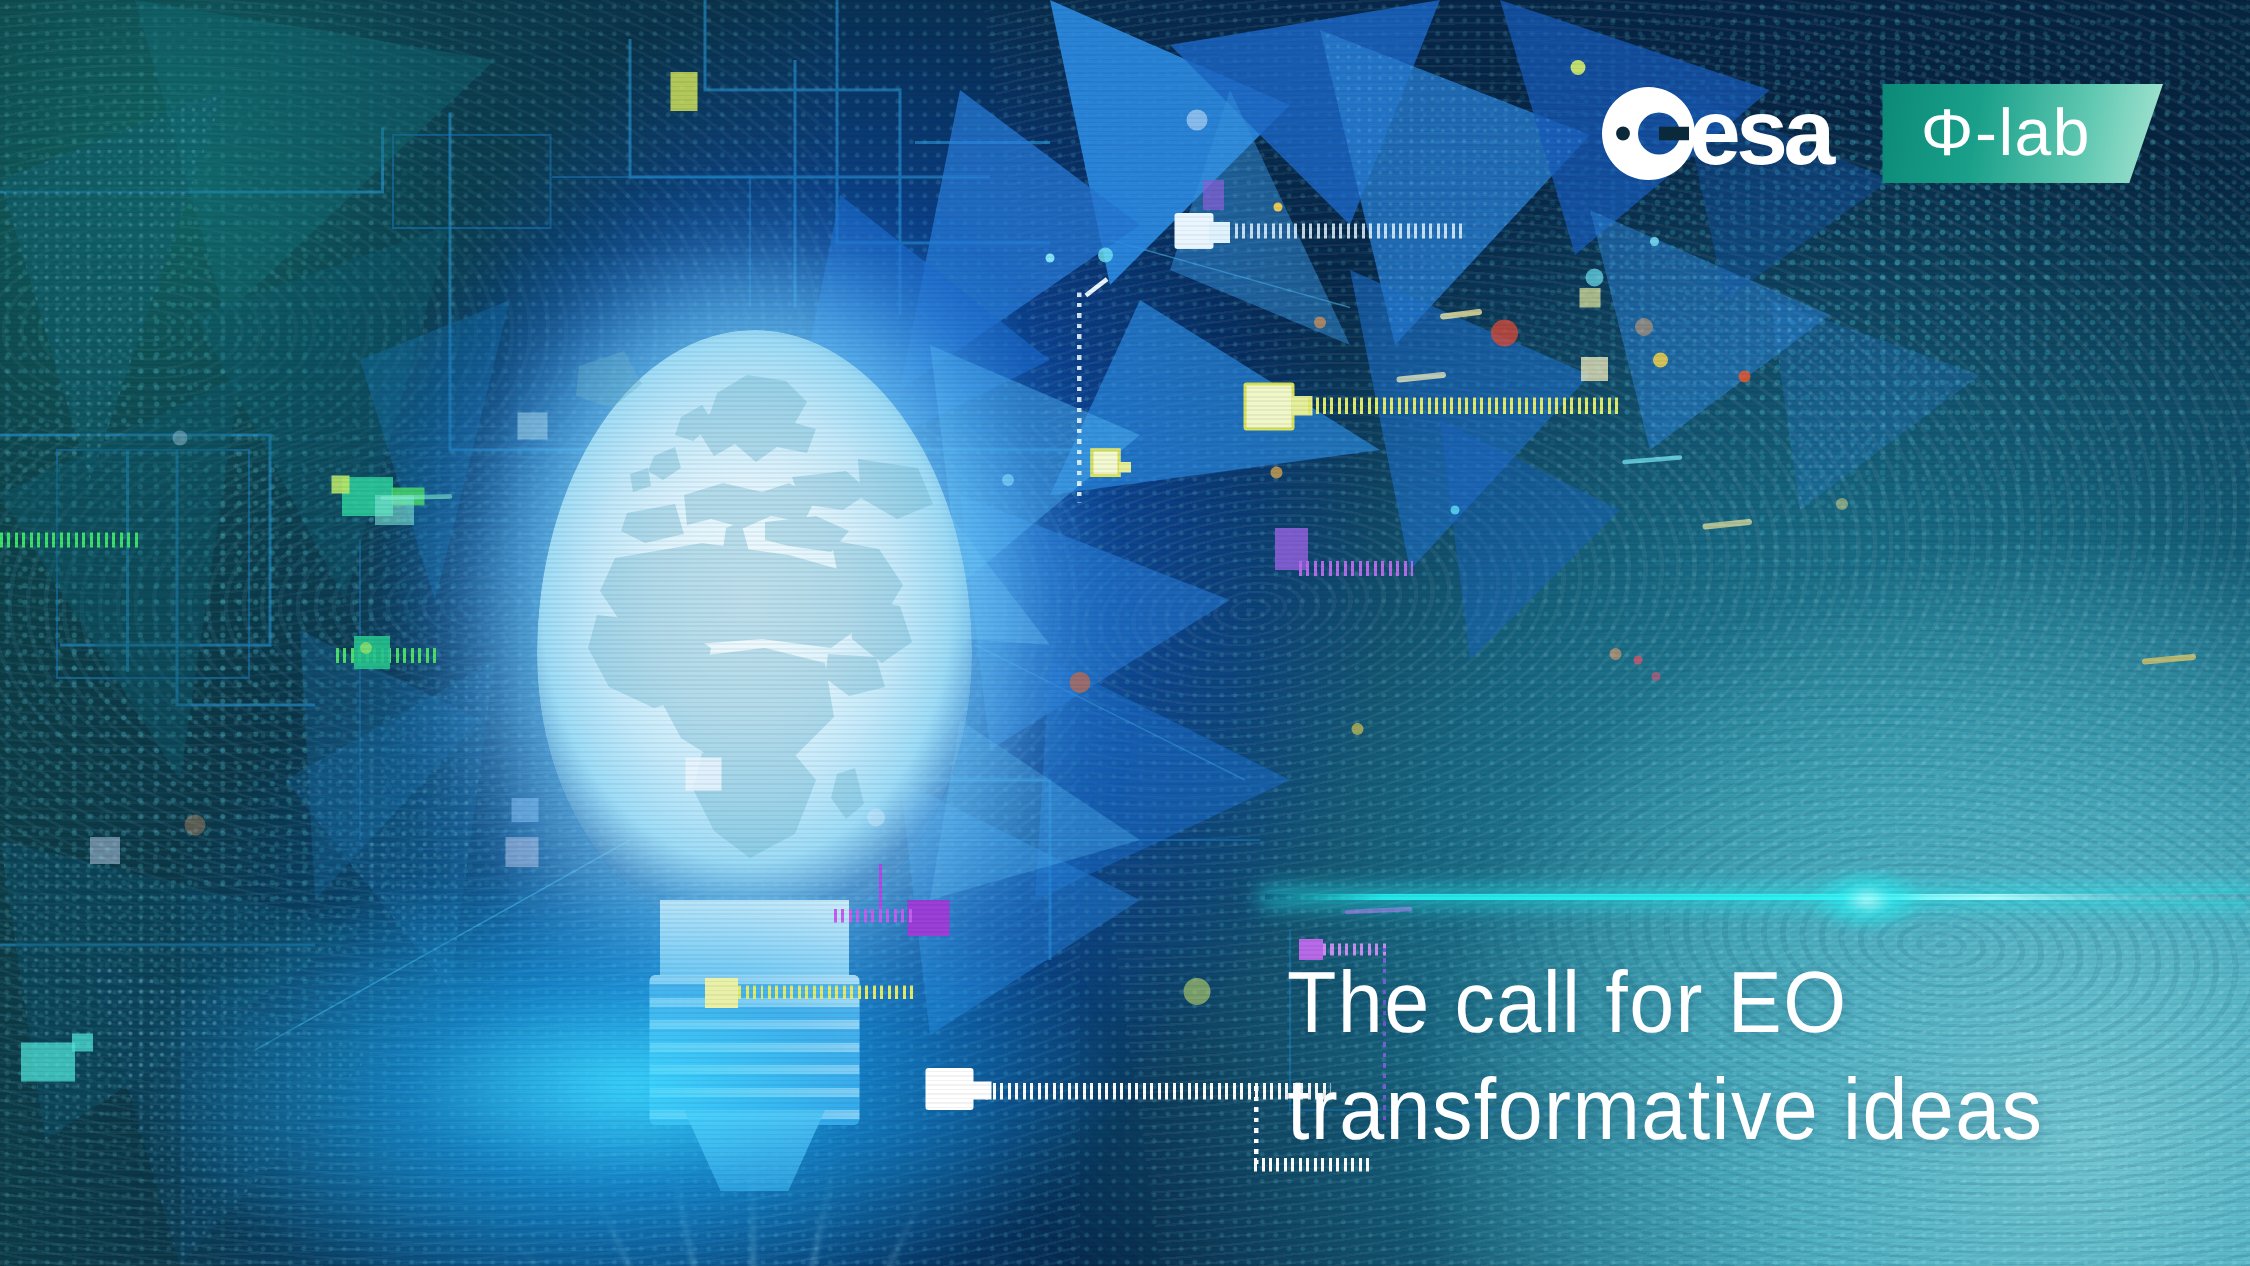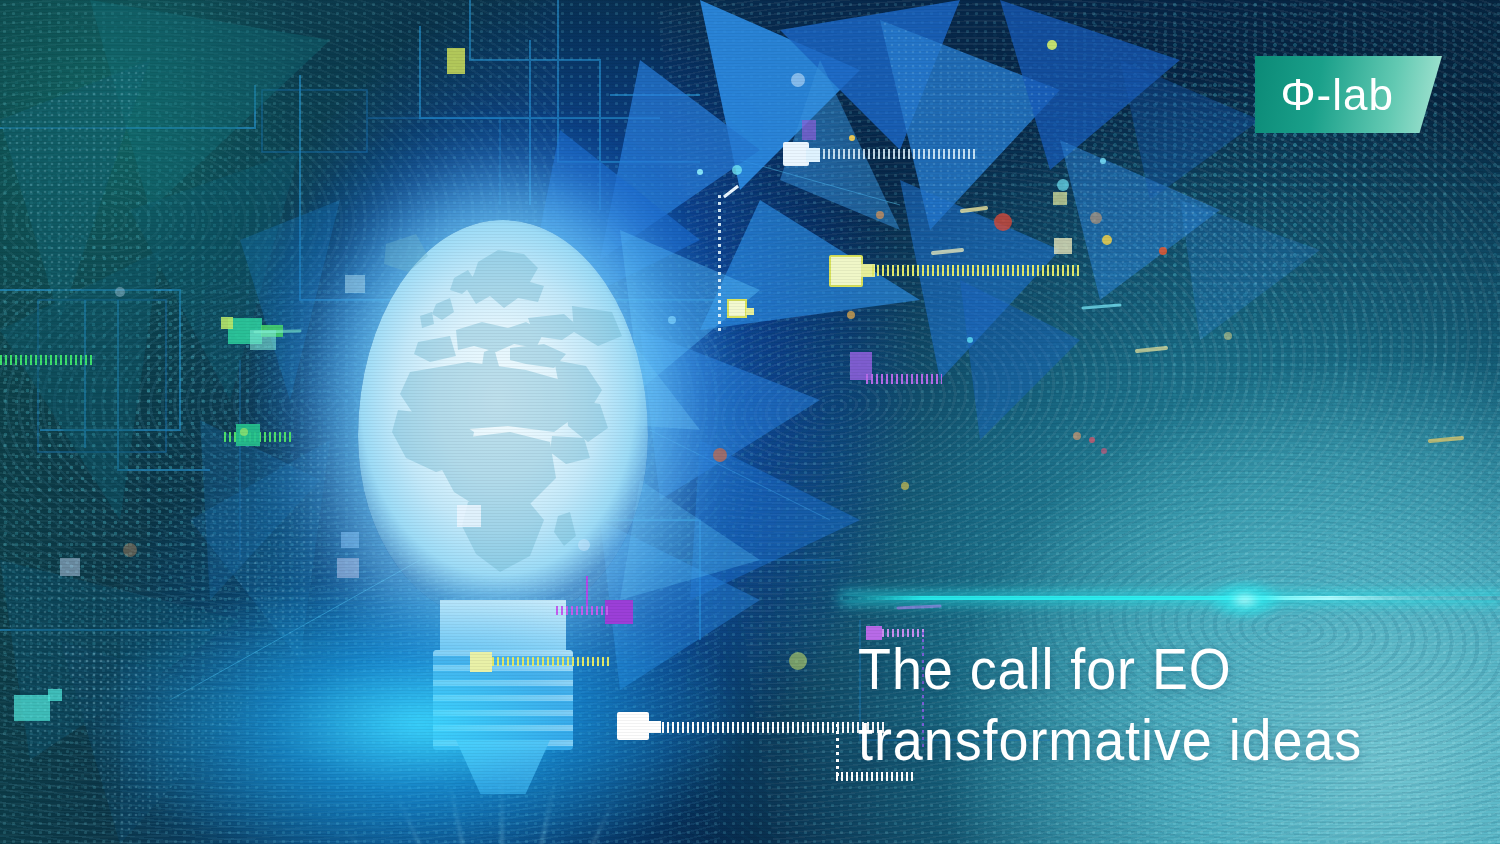--- a/index.html
+++ b/index.html
@@ -237,21 +237,21 @@
   .esa-logo{ display:flex; align-items:center; gap:0px; }
   .esa-mark{ width:62px; height:62px; position:relative; }
   .esa-word{
     font-family:"Liberation Sans", sans-serif;
     font-weight:700; font-size:62px; line-height:62px;
     color:#fff; letter-spacing:-3px;
     margin-left:-4px;
   }
   .philab{
     position:relative;
-    height:77px;
+    height:66px;
     padding:0 34px 0 26px;
     display:flex; align-items:center;
     background:linear-gradient(100deg, #0b8a77 0%, #1aa08a 34%, #62c9b2 72%, #a9e6d4 100%);
     clip-path:polygon(0 0, 100% 0, 88% 100%, 0 100%);
     padding-right:48px;
   }
   .philab-text{
     font-family:"Liberation Sans Narrow","Liberation Sans", sans-serif;
     font-weight:400; font-size:44px; line-height:44px;
     color:#ffffff; letter-spacing:1px;
@@ -559,20 +559,31 @@
   <div class="divider-bloom"></div>
 
 
   <div class="t-sub">
     <div>The call for EO</div>
     <div>transformative ideas</div>
   </div>
 
   <div class="logobar">
 
+    <div class="esa-logo">
+      <div class="esa-mark">
+        <svg viewBox="0 0 62 62" width="62" height="62">
+          <path d="M31 0 A31 31 0 1 0 31 62 A31 31 0 0 0 31 0 Z
+                   M38 17 A14 14 0 1 1 38 45 A14 14 0 0 1 38 17 Z" fill="#ffffff" fill-rule="evenodd"></path>
+          <circle cx="14" cy="31" r="4.6" fill="#0a2a3c"></circle>
+          <rect x="38" y="26.5" width="20" height="9" fill="#0a2a3c"></rect>
+        </svg>
+      </div>
+      <div class="esa-word">esa</div>
+    </div>
 
     <div class="philab">
       <span class="philab-text">Φ-lab</span>
     </div>
 
   </div>
 
   <div class="scan"></div>
 
 </div>

